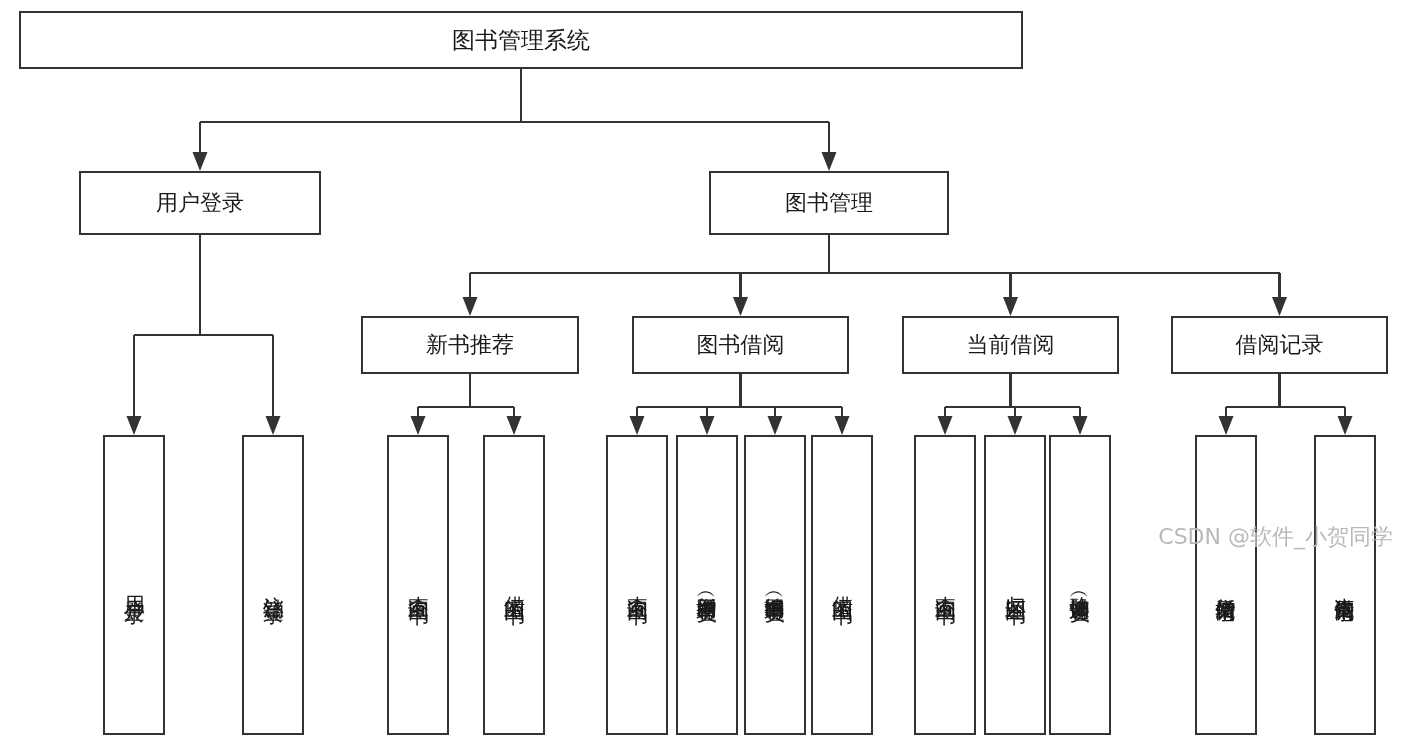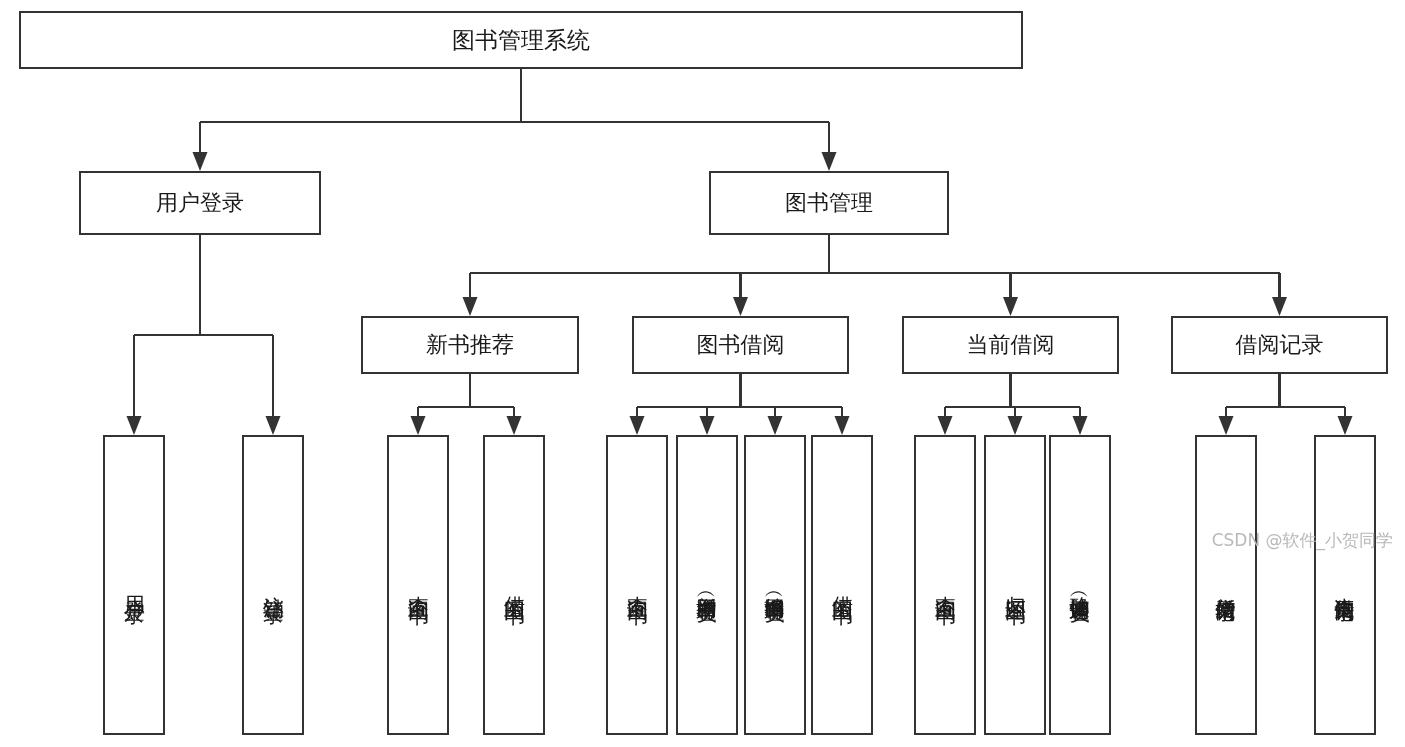--- a/index.html
+++ b/index.html
@@ -53,21 +53,21 @@
     white-space:nowrap;
     text-align:center;
   }
   .vert-text.tight{font-size:20px;letter-spacing:1px;}
 
   .watermark{
     position:absolute;
     right:12px;
     bottom:6px;
     font-family:"DejaVu Sans","Liberation Sans",sans-serif;
-    font-size:17px;
+    font-size:22px;
     color:#b9b9b9;
     white-space:nowrap;
     user-select:none;
   }
 </style>
 </head>
 <body>
 
 <div id="diagram-root">
   <svg id="tree-svg" viewBox="0 0 1405 747">

